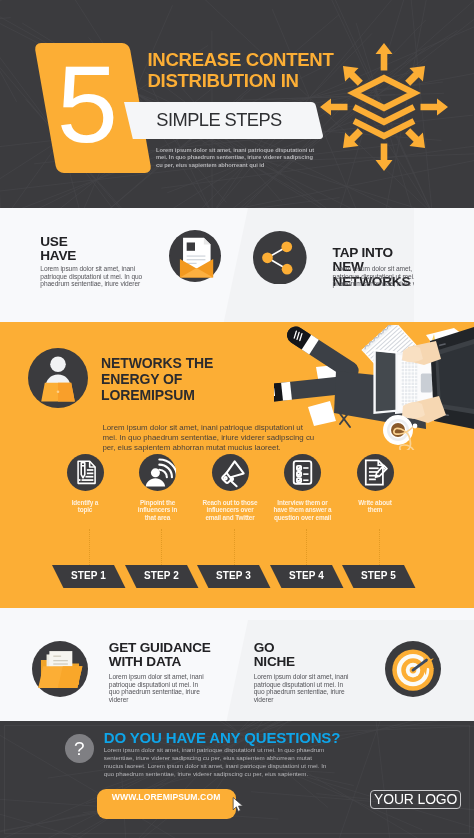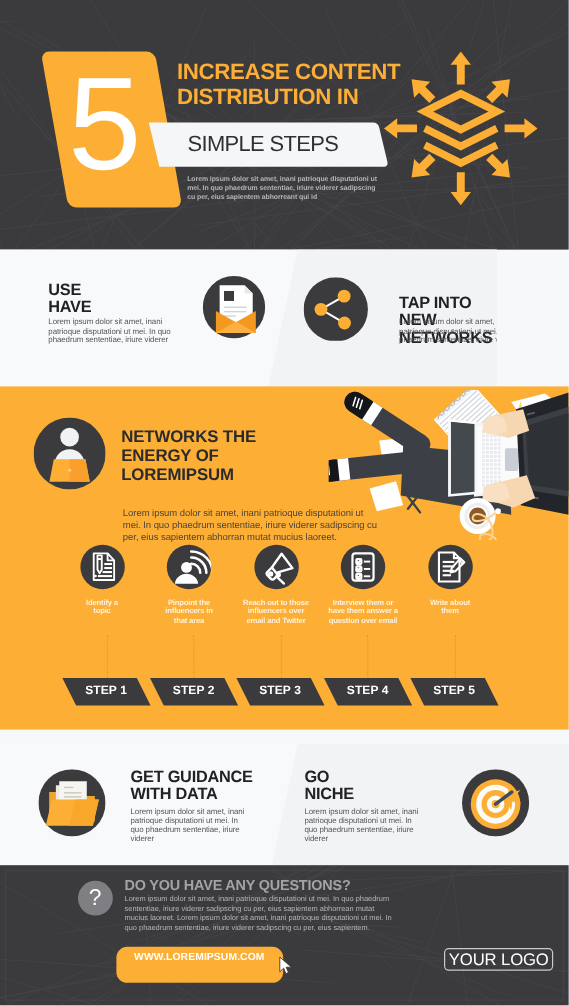--- a/index.html
+++ b/index.html
@@ -69,21 +69,21 @@
                  transform:skewX(-12deg);transform-origin:top left;}
 
   
   .footer{position:absolute;left:0;top:721px;width:474px;height:117px;background:#3b3b3e;overflow:hidden;}
   .footer-net{position:absolute;inset:0;opacity:.5;}
   .footer:after{content:"";position:absolute;left:4px;top:4px;right:4px;bottom:4px;
                 border:1px solid rgba(255,255,255,.045);pointer-events:none;}
   .q-badge{position:absolute;left:64.7px;top:12.8px;width:29.3px;height:29.3px;border-radius:50%;
            background:#7f7f83;}
   .q-badge span{display:block;text-align:center;color:#ffffff;font-size:19px;line-height:30px;font-weight:400;}
-  .f-title{position:absolute;left:103.8px;top:9px;color:#a3a3a3;font-size:12px;line-height:16px;
+  .f-title{position:absolute;left:103.8px;top:9px;color:#0ea5e9;font-size:15px;line-height:16px;
            font-weight:700;letter-spacing:-.15px;}
   .f-para{position:absolute;left:103.8px;top:25px;width:224px;color:#b6b6b9;font-size:6.2px;
           line-height:8.1px;font-weight:400;}
   .cta{position:absolute;left:96.6px;top:68.3px;width:139px;height:30px;border-radius:9px;
        background:#fcae35;display:block;text-decoration:none;}
   .cta span{display:block;text-align:center;color:#ffffff;font-size:8.6px;line-height:17.3px;
             font-weight:700;letter-spacing:.1px;}
   .cursor{position:absolute;left:232px;top:76px;}
   .logo-box{position:absolute;left:346.3px;top:68.8px;width:90.7px;height:19.7px;border:1.4px solid #c9c9cb;
             border-radius:4px;box-sizing:border-box;margin-left:24px;}

